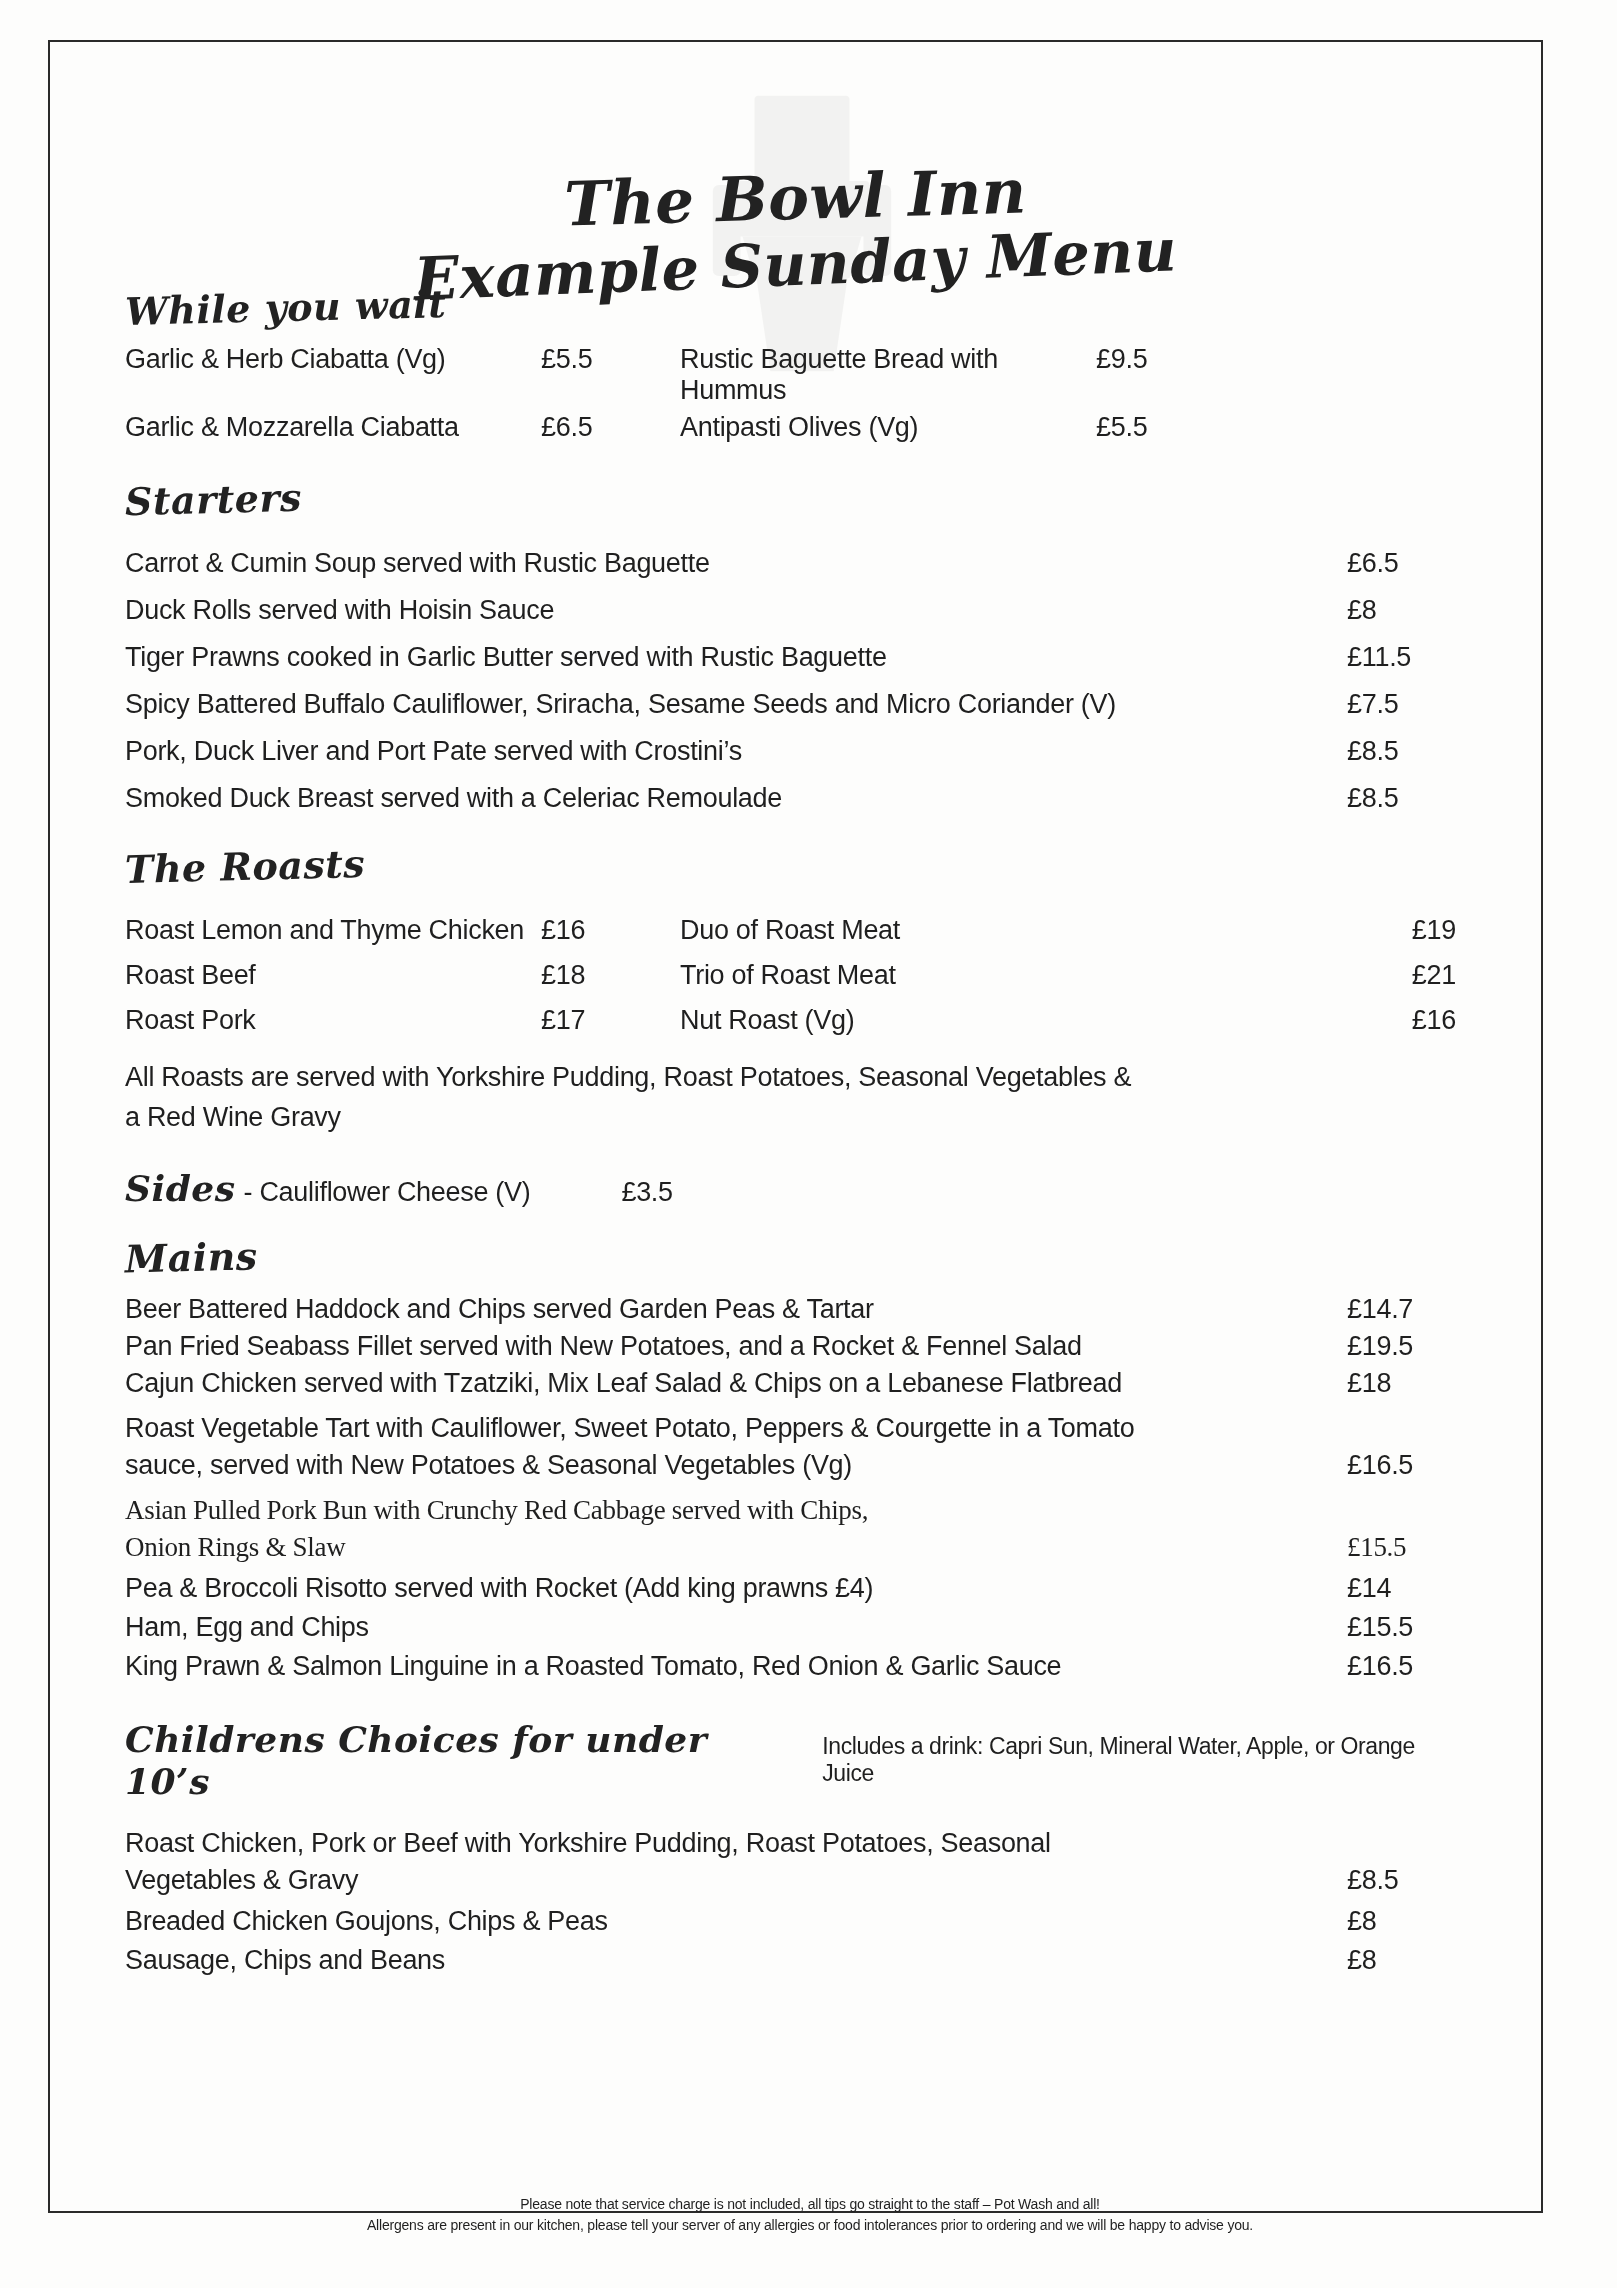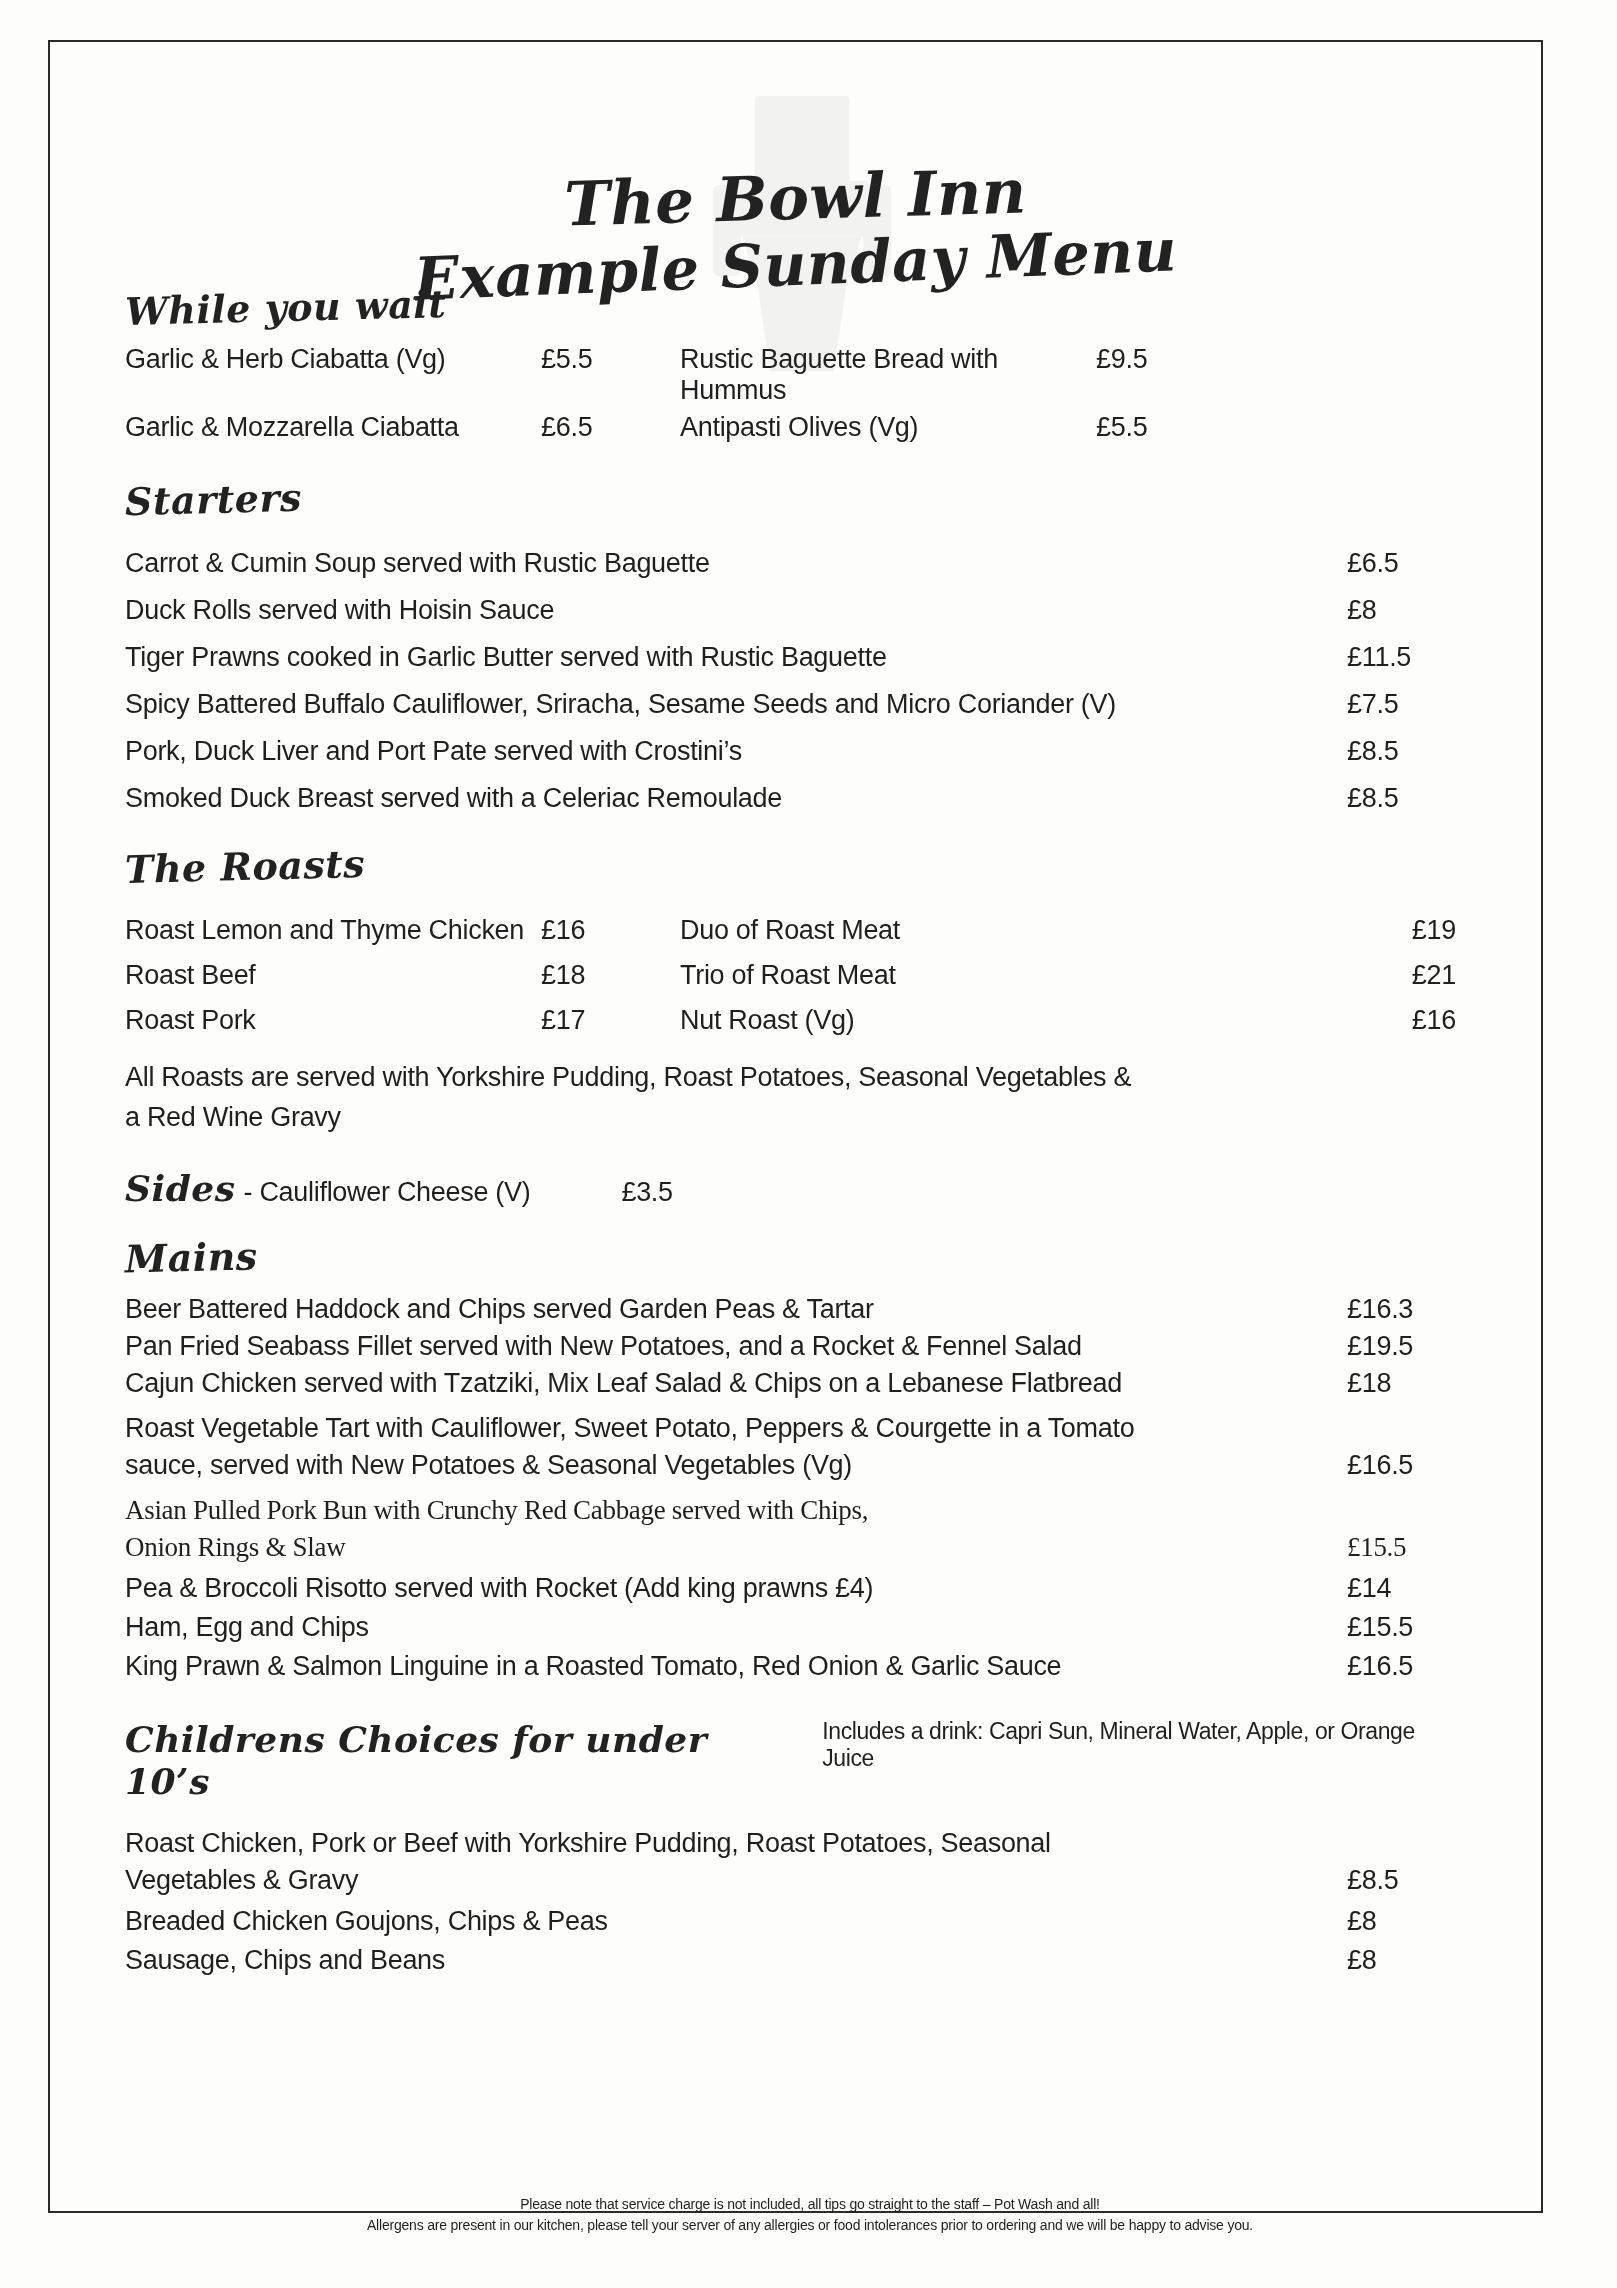--- a/index.html
+++ b/index.html
@@ -121,21 +121,21 @@
   .gap-s { height: 14px; }
   .gap-m { height: 26px; }
 
   .lh-wide > .row { margin-bottom: 16px; }
 
   .sub-note { margin-top: 2px; }
 
   
   #childrens-line {
     display: flex;
-    align-items: flex-start;
+    align-items: center;
     gap: 24px;
     flex-wrap: nowrap;
   }
   #childrens-heading { font-size: 36px; }
   #childrens-note {
     font-size: 23px;
     letter-spacing: -0.4px;
   }
 
   
@@ -265,21 +265,21 @@
       </div>
     </div>
 
     <div class="sec" style="margin-top:26px;">
       <h2 class="script section-head">Mains</h2>
       <div class="gap-s"></div>
       <div class="rows menu-text">
 
         <div class="row" style="margin-bottom:6px;">
           <span class="desc">Beer Battered Haddock and Chips served Garden Peas &amp; Tartar</span>
-          <span class="price">£16.3</span>
+          <span class="price">£14.7</span>
         </div>
 
         <div class="row" style="margin-bottom:6px;">
           <span class="desc">Pan Fried Seabass Fillet served with New Potatoes, and a Rocket &amp; Fennel Salad</span>
           <span class="price">£19.5</span>
         </div>
 
         <div class="row" style="margin-bottom:14px;">
           <span class="desc">Cajun Chicken served with Tzatziki, Mix Leaf Salad &amp; Chips on a Lebanese Flatbread</span>
           <span class="price">£18</span>

